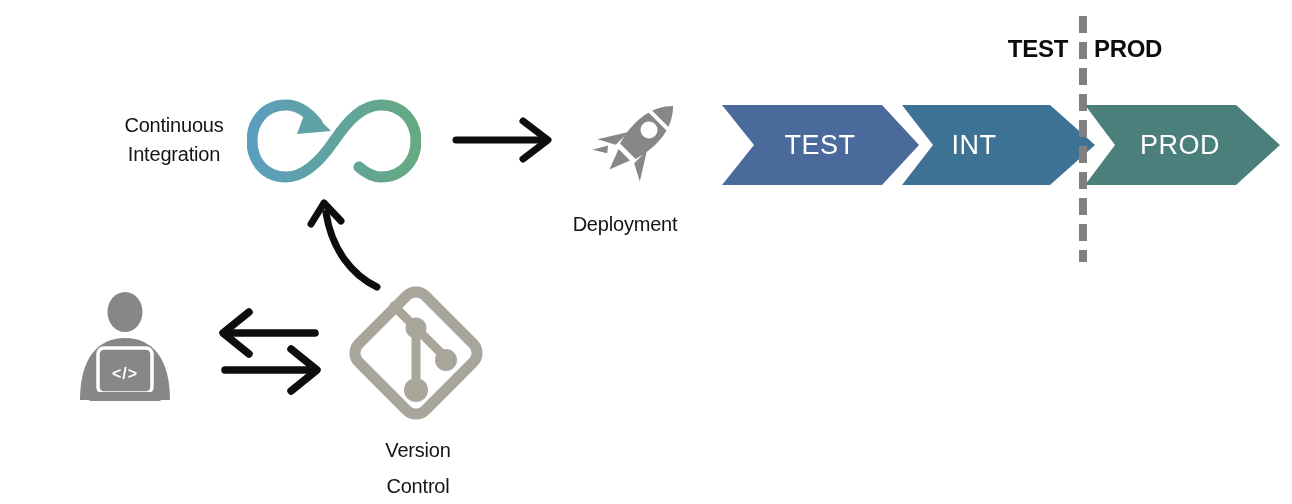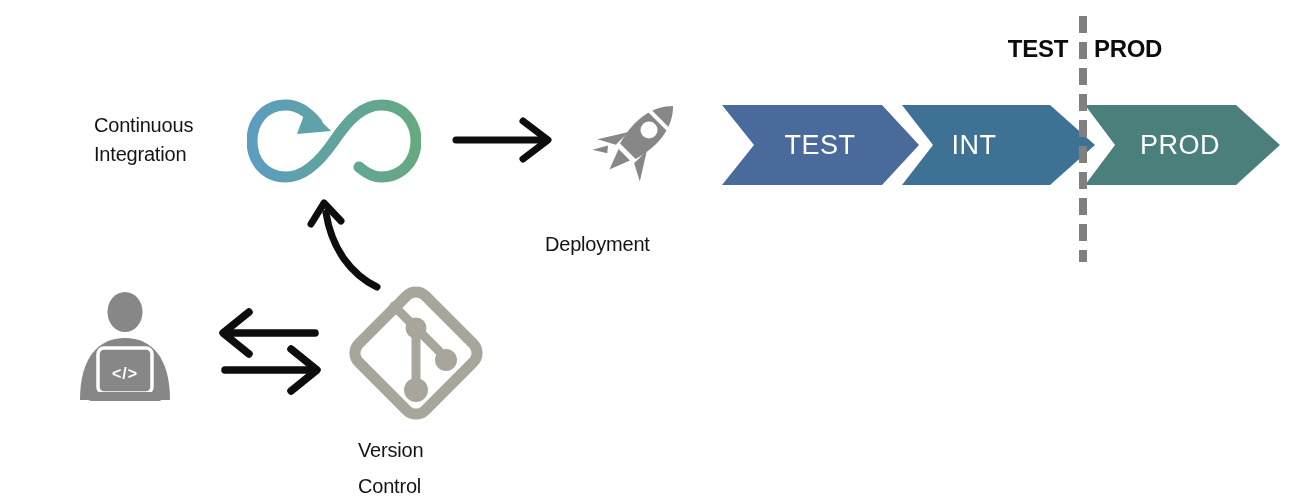--- a/index.html
+++ b/index.html
@@ -1,22 +1,22 @@
 <!DOCTYPE html>
 <html><head>
 <meta charset="utf-8">
 <style>
   html,body{margin:0;padding:0;background:#ffffff;}
   body{width:1292px;height:504px;position:relative;overflow:hidden;
        font-family:"Liberation Sans",sans-serif;color:#111;}
   .canvas{position:absolute;inset:0;}
   .abs{position:absolute;}
-  .lbl{font-size:20px;font-weight:500;letter-spacing:-0.2px;color:#141414;text-align:left;}
+  .lbl{font-size:20px;font-weight:500;letter-spacing:-0.2px;color:#141414;text-align:center;}
   .ci-label{left:94px;top:111px;width:160px;line-height:29px;}
-  .deploy-label{left:545px;top:213px;width:160px;margin-top:20px;}
+  .deploy-label{left:545px;top:213px;width:160px;}
   .dev-label{left:34px;top:428px;width:170px;line-height:28px;}
   .vc-label{left:358px;top:432px;width:120px;line-height:36px;}
   .env-label{top:35px;font-size:24px;font-weight:700;letter-spacing:-0.3px;color:#0c0c0c;}
   .env-test{left:948px;width:120px;text-align:right;}
   .env-prod{left:1094px;width:120px;text-align:left;}
   .divider{left:1079px;top:16px;width:8px;height:246px;
            background:repeating-linear-gradient(180deg,#808080 0 17px,transparent 17px 26px);}
   .chev-text{fill:#ffffff;font-family:"Liberation Sans",sans-serif;font-size:27px;
              letter-spacing:0.5px;text-anchor:middle;}
   svg{display:block;}

